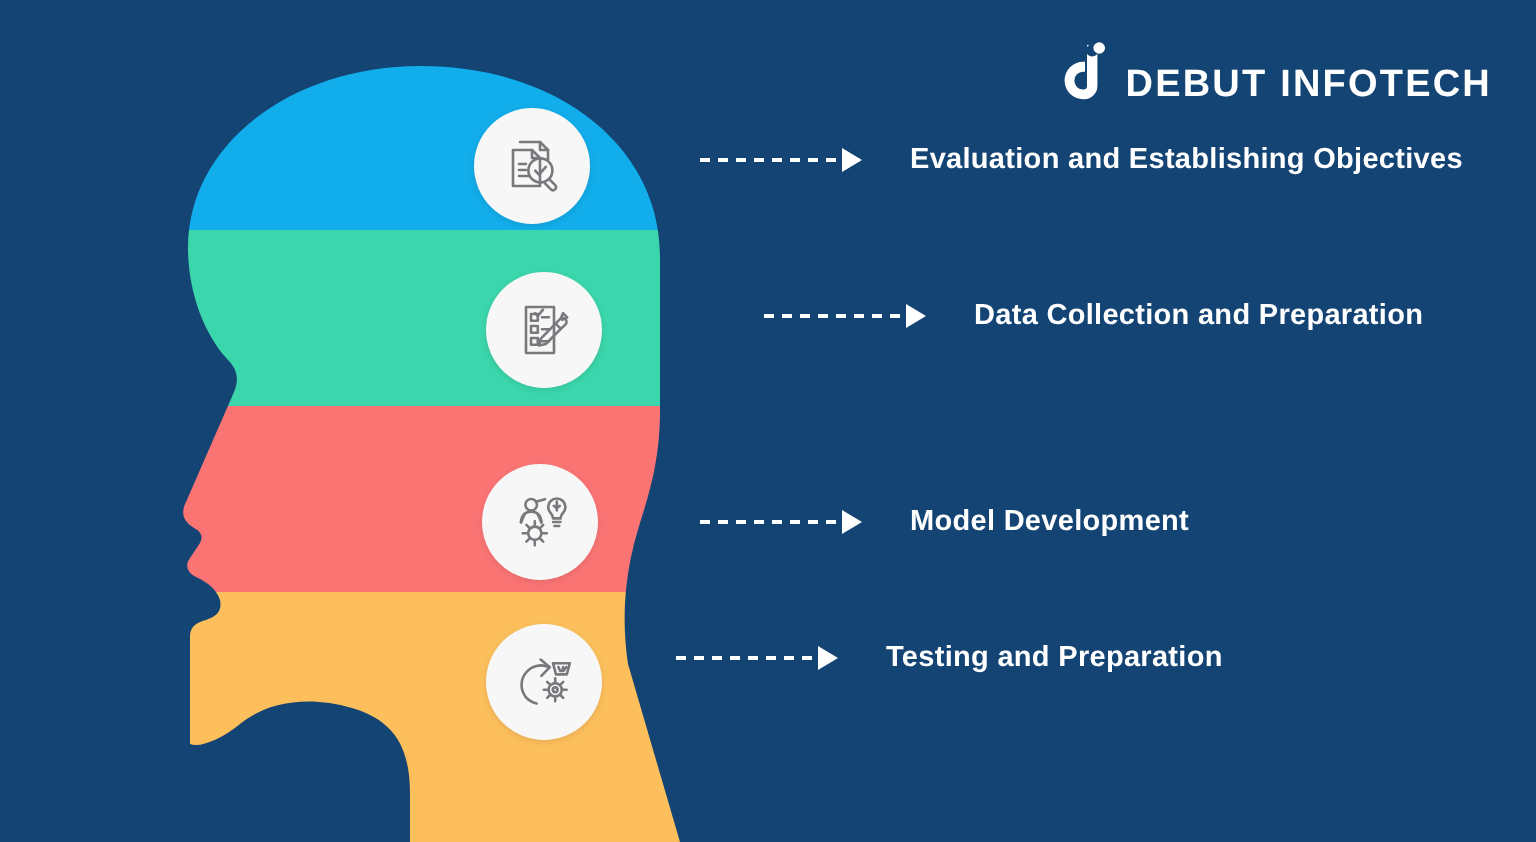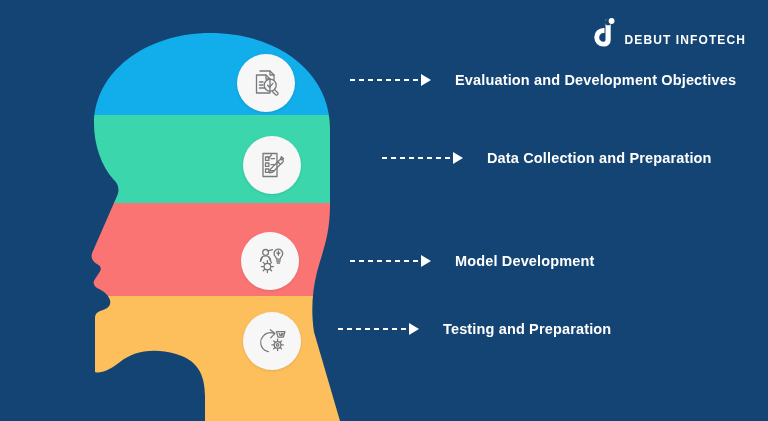--- a/index.html
+++ b/index.html
@@ -26,21 +26,21 @@
     gap: 9px;
   }
   .logo-mark {
     width: 26px;
     height: 30px;
     position: relative;
     flex: none;
   }
   .logo-text {
     color: #ffffff;
-    font-size: 12px;
+    font-size: 19px;
     font-weight: bold;
     letter-spacing: 1.1px;
     white-space: nowrap;
     margin-top: 14px;
   }
 
   
   .head-wrap {
     position: absolute;
     left: 0;
@@ -214,21 +214,21 @@
       <circle cx="22.6" cy="20.9" r="1.2"></circle>
       <path d="M22.6 15.2 v1.9 M22.6 24.7 v1.9 M16.9 20.9 h1.9 M26.4 20.9 h1.9
                M18.6 16.9 l1.4 1.4 M25.2 23.5 l1.4 1.4
                M26.6 16.9 l-1.4 1.4 M20.0 23.5 l-1.4 1.4"></path>
     </svg>
   </div>
 
   <div class="row" style="left:350px; top:70px;">
     <div class="dash-line"></div>
     <div class="arrow-head"></div>
-    <div class="row-label">Evaluation and Development Objectives</div>
+    <div class="row-label">Evaluation and Establishing Objectives</div>
   </div>
 
   <div class="row" style="left:382px; top:148px;align-items:center;">
     <div class="dash-line"></div>
     <div class="arrow-head"></div>
     <div class="row-label">Data Collection and Preparation</div>
   </div>
 
   <div class="row" style="left:350px; top:251px;text-align:right;">
     <div class="dash-line"></div>

